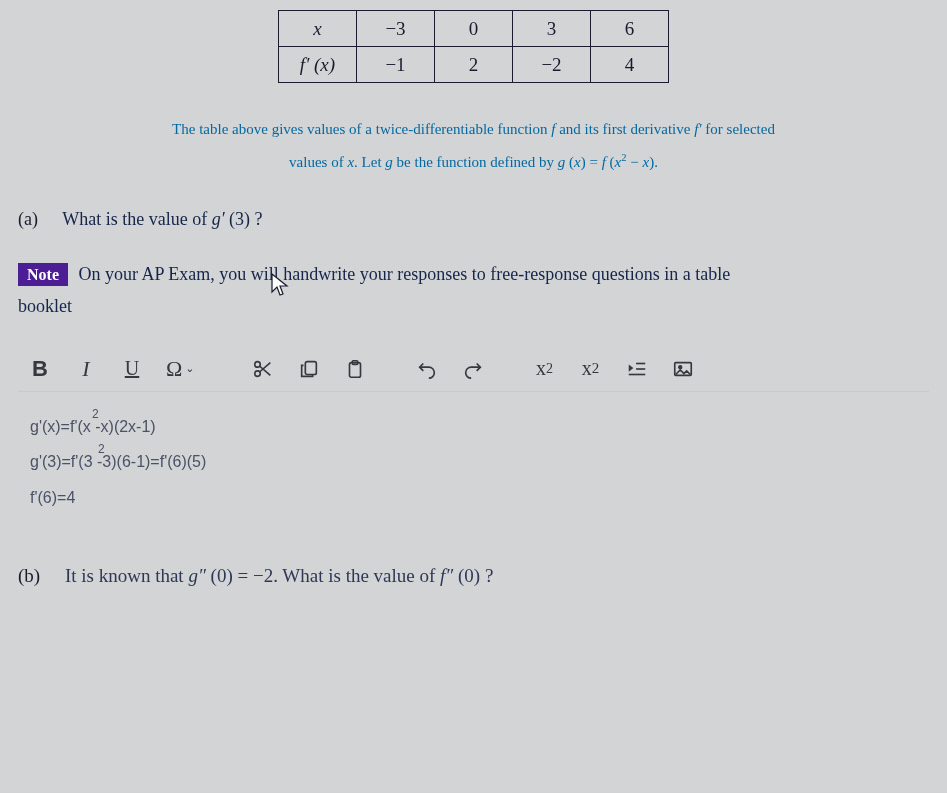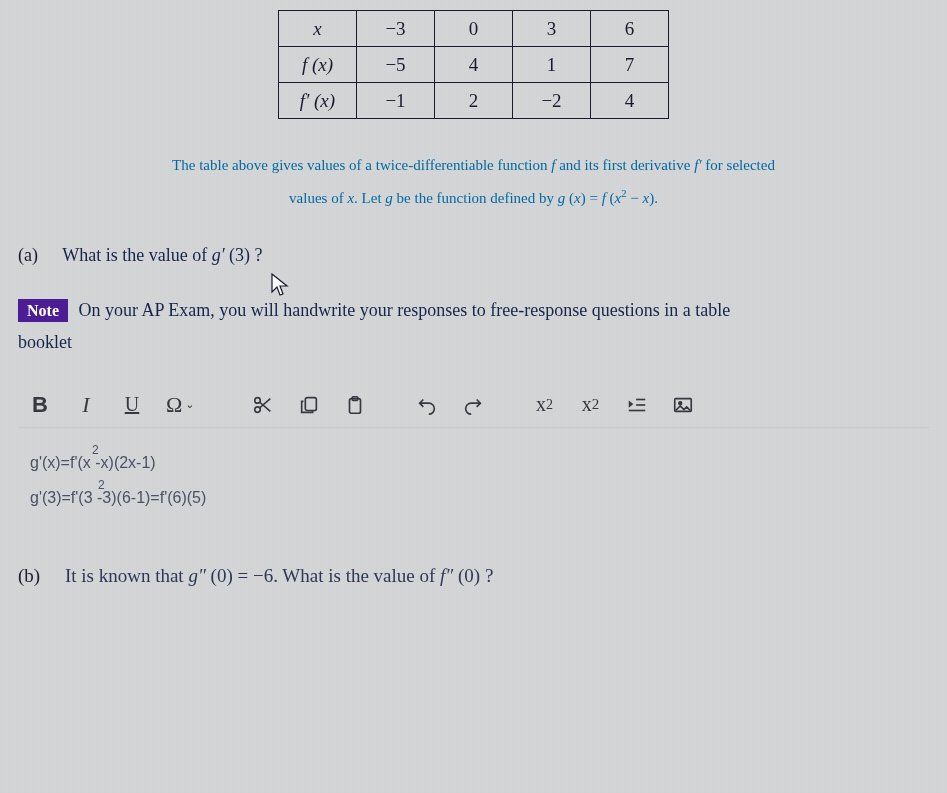--- a/index.html
+++ b/index.html
@@ -131,27 +131,20 @@
   <table>
     <tbody>
         <tr>
       <td class="header-cell"><span class="math-var">x</span></td>
       <td>−3</td>
       <td>0</td>
       <td>3</td>
       <td>6</td>
     </tr>
     <tr>
-      <td class="header-cell"><span class="math-var">f (x)</span></td>
-      <td>−5</td>
-      <td>4</td>
-      <td>1</td>
-      <td>7</td>
-    </tr>
-    <tr>
       <td class="header-cell"><span class="math-var">f′ (x)</span></td>
       <td>−1</td>
       <td>2</td>
       <td>−2</td>
       <td>4</td>
     </tr>
   </tbody>
     </table>
 </div>
 
@@ -242,23 +235,24 @@
 
   <div class="answer-area">
     <div class="answer-line" style="position:relative;">
       <span style="position:absolute;left:62px;top:-8px;font-size:12px;">2</span>
       <span>g'(x)=f'(x  -x)(2x-1)</span>
     </div>
     <div class="answer-line" style="position:relative;">
       <span style="position:absolute;left:68px;top:-8px;font-size:12px;">2</span>
       <span>g'(3)=f'(3  -3)(6-1)=f'(6)(5)</span>
     </div>
+    <div class="answer-line">f'(6)=4</div>
   </div>
 
   <div class="part-b">
     <span class="part-label">(b)</span>
-    <span>It is known that </span><span class="math-var">g″</span> (0)<span> = −6. What is the value of </span><span class="math-var">f″</span> (0)<span> ?</span>
+    <span>It is known that </span><span class="math-var">g″</span> (0)<span> = −2. What is the value of </span><span class="math-var">f″</span> (0)<span> ?</span>
   </div>
 </div>
 
 <svg class="cursor-arrow" width="20" height="26" viewBox="0 0 20 26">
   <path d="M2 2 L2 20 L7 15 L10 23 L13 22 L10 14 L17 14 Z" fill="#fdfdfd" stroke="#1a1a2e" stroke-width="1.2"></path>
 </svg>
 
 </body></html>

